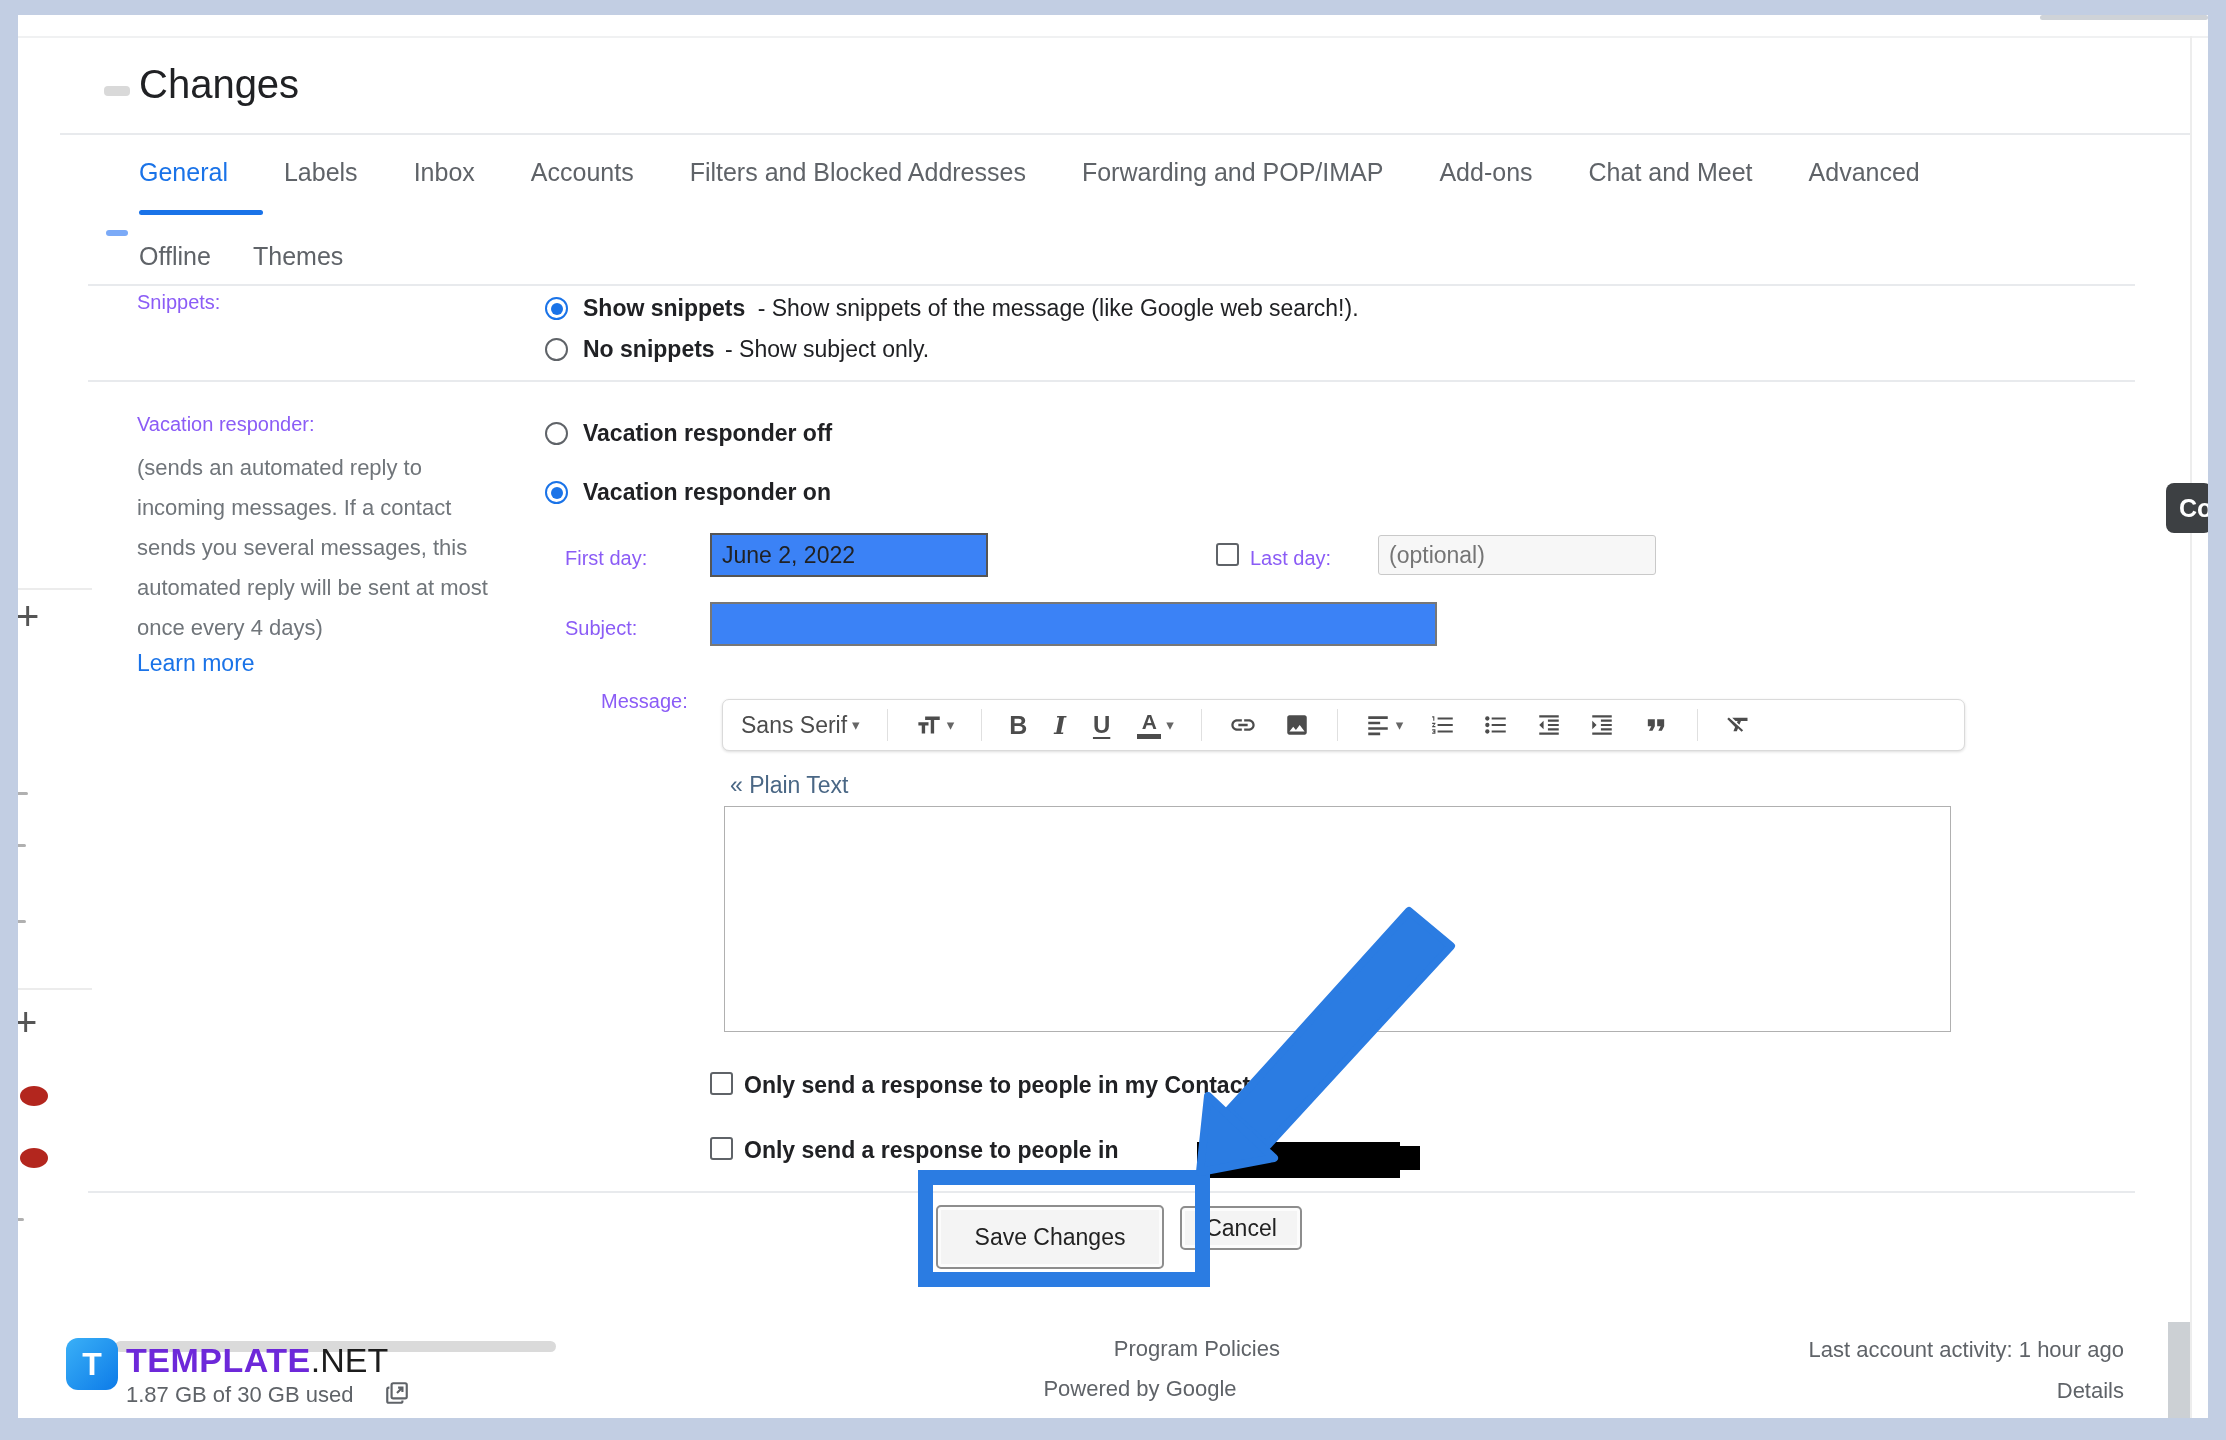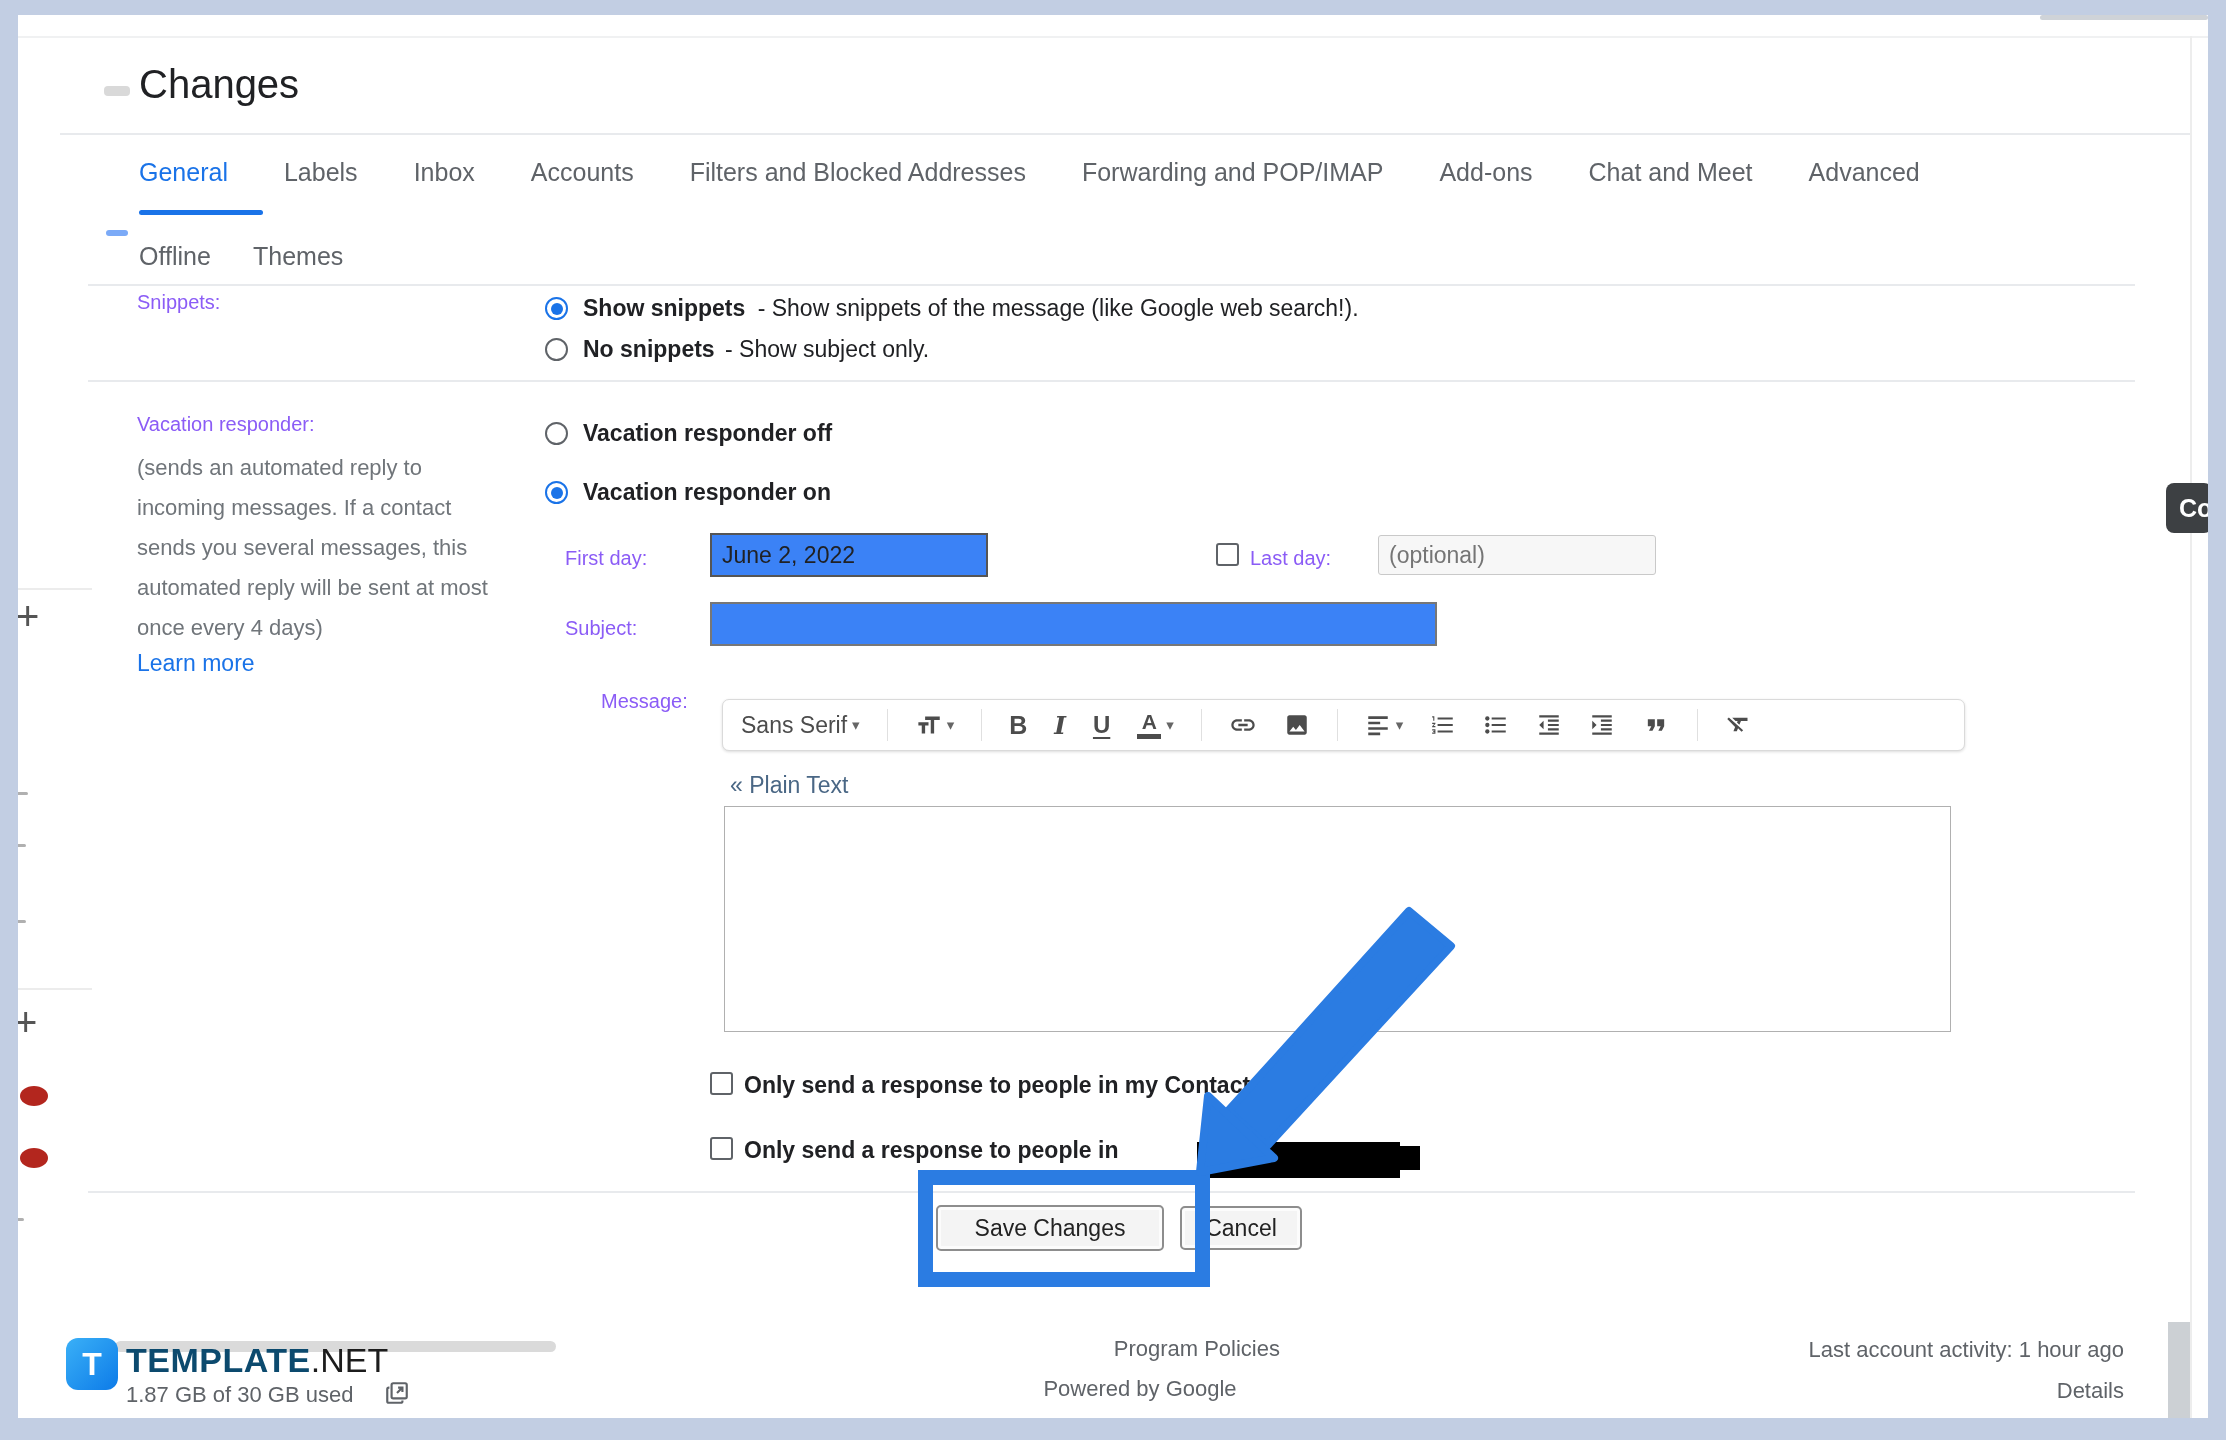--- a/index.html
+++ b/index.html
@@ -195,21 +195,21 @@
 
   <div class="abs check" style="left:710px;top:1072px;"></div>
   <div class="abs txt b" style="left:744px;top:1072px;">Only send a response to people in my Contacts</div>
   <div class="abs check" style="left:710px;top:1137px;"></div>
   <div class="abs txt b" style="left:744px;top:1137px;">Only send a response to people in</div>
   <div class="abs" style="left:1197px;top:1142px;width:203px;height:36px;background:#000;"></div>
   <div class="abs" style="left:1395px;top:1146px;width:25px;height:24px;background:#000;"></div>
 
   <div class="hline" style="left:88px;top:1191px;width:2047px;"></div>
 
-  <div class="abs gbtn" style="left:936px;top:1205px;width:228px;height:46px;">
+  <div class="abs gbtn" style="left:936px;top:1205px;width:228px;height:64px;">
     <span>Save Changes</span>
   </div>
   <div class="abs gbtn" style="left:1180px;top:1206px;width:122px;height:44px;">
     <span>Cancel</span>
   </div>
 
   <div class="abs" style="left:918px;top:1170px;width:292px;height:117px;border:15px solid #2b7ce2;box-sizing:border-box;z-index:40;"></div>
   <svg class="abs" style="left:0;top:0;z-index:50;pointer-events:none;" width="2226" height="1440" viewBox="0 0 2226 1440">
     <polygon points="1409,911 1451,946 1267,1146 1228,1111" fill="#2b7ce2" stroke="#2b7ce2" stroke-width="8" stroke-linejoin="round"></polygon>
     <polygon points="1208,1096 1274,1158 1200,1172" fill="#2b7ce2" stroke="#2b7ce2" stroke-width="8" stroke-linejoin="round"></polygon>
@@ -217,21 +217,21 @@
 
   <div class="abs" style="left:2166px;top:483px;width:46px;height:50px;background:#3d4043;border-radius:8px;color:#fff;
               font-size:25px;font-weight:bold;line-height:50px;padding-left:13px;box-sizing:border-box;overflow:hidden;z-index:5;">Co</div>
 
   <div class="abs" style="left:115px;top:1341px;width:441px;height:11px;background:#dadada;border-radius:6px;z-index:60;"></div>
   <div class="abs" style="left:66px;top:1338px;width:52px;height:52px;border-radius:12px;z-index:62;
               background:linear-gradient(135deg,#3ab0f7,#0d7be8);display:flex;align-items:center;justify-content:center;">
     <span style="color:#fff;font-size:32px;font-weight:800;">T</span>
   </div>
   <div class="abs" style="left:126px;top:1340px;font-size:34px;line-height:40px;z-index:62;white-space:nowrap;">
-    <span style="font-weight:800;color:#0c4a6e;letter-spacing:.5px;">TEMPLATE</span><span style="font-weight:400;color:#1c1c1c;">.NET</span>
+    <span style="font-weight:800;color:#6d28d9;letter-spacing:.5px;">TEMPLATE</span><span style="font-weight:400;color:#1c1c1c;">.NET</span>
   </div>
   <div class="abs footnote" style="left:126px;top:1382px;z-index:62;">1.87 GB of 30 GB used</div>
   <span class="abs" style="left:384px;top:1380px;z-index:62;">
     <svg class="mi" width="26" height="26" viewBox="0 0 24 24" fill="none" stroke="#5f6368" stroke-width="2">
       <path d="M5 7h-0.5A1.5 1.5 0 0 0 3 8.5v11A1.5 1.5 0 0 0 4.5 21h11a1.5 1.5 0 0 0 1.5-1.5V19"></path>
       <rect x="7" y="3" width="14" height="14" rx="1.5"></rect>
       <path d="M12 12l5-5M13 7h4v4"></path>
     </svg>
   </span>
 

